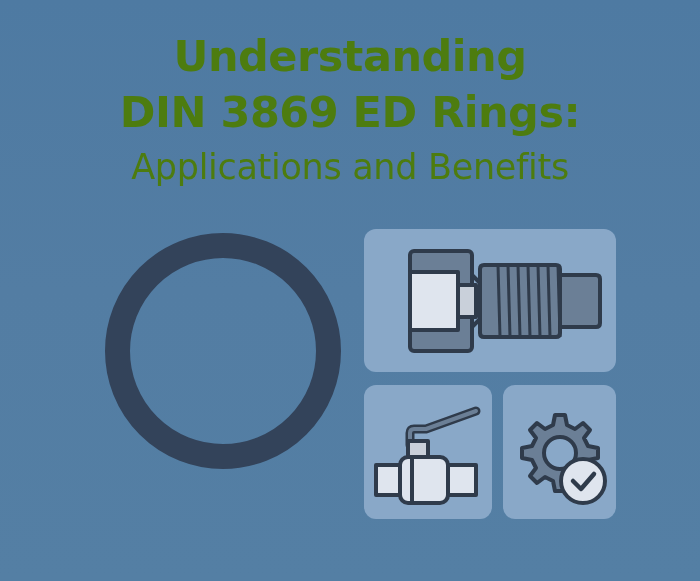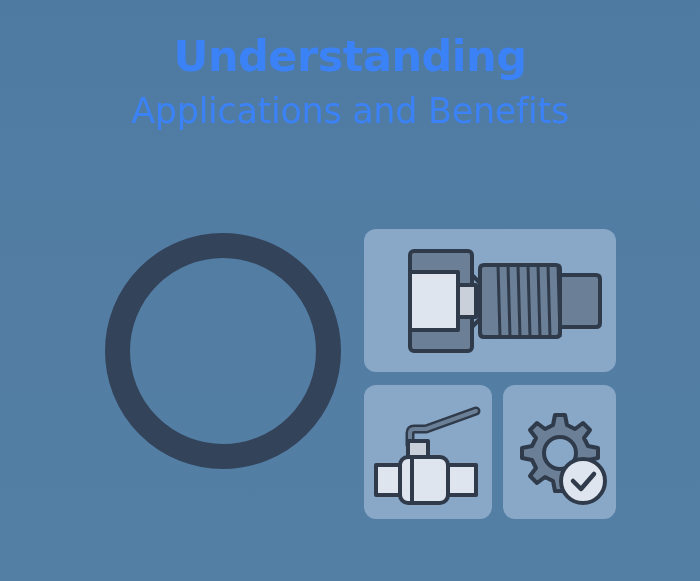--- a/index.html
+++ b/index.html
@@ -4,21 +4,21 @@
   <style>
     html, body { margin: 0; padding: 0; }
     body {
       width: 700px; height: 581px; overflow: hidden;
       background: linear-gradient(180deg, #4e7aa2 0%, #537da3 50%, #547fa4 100%);
       font-family: "DejaVu Sans", "Liberation Sans", sans-serif;
       position: relative;
     }
     .title {
       position: absolute; left: 0; top: 28px; width: 700px;
-      text-align: center; color: #3b82f6; margin: 0;
+      text-align: center; color: #4d7c0f; margin: 0;
     }
     .title .l1, .title .l2 {
       display: block; font-size: 43px; font-weight: 600; line-height: 56px; letter-spacing: -0.5px;
     }
     .title .l3 {
       display: block; font-size: 35px; font-weight: 400; line-height: 50px; letter-spacing: -0.3px;
       margin-top: 2px;
     }
     .ring {
       position: absolute; left: 105px; top: 233px; width: 186px; height: 186px;
@@ -30,20 +30,21 @@
     .card svg { position: absolute; left: 0; top: 0; }
     #card-fitting { left: 364px; top: 229px; width: 252px; height: 143px; }
     #card-valve { left: 364px; top: 385px; width: 128px; height: 134px; }
     #card-gear { left: 503px; top: 385px; width: 113px; height: 134px; }
   </style>
 </head>
 <body>
 
 <h1 class="title">
   <span class="l1">Understanding</span>
+  <span class="l2">DIN 3869 ED Rings:</span>
   <span class="l3">Applications and Benefits</span>
 </h1>
 
 <div class="ring"></div>
 
 <div class="card" id="card-fitting">
   <svg width="252" height="143" viewBox="0 0 252 143">
     <g stroke="#2f3b4b" stroke-width="4" stroke-linejoin="round">
 
       <rect x="46" y="22" width="62" height="100" rx="4" fill="#6b7f96"></rect>

